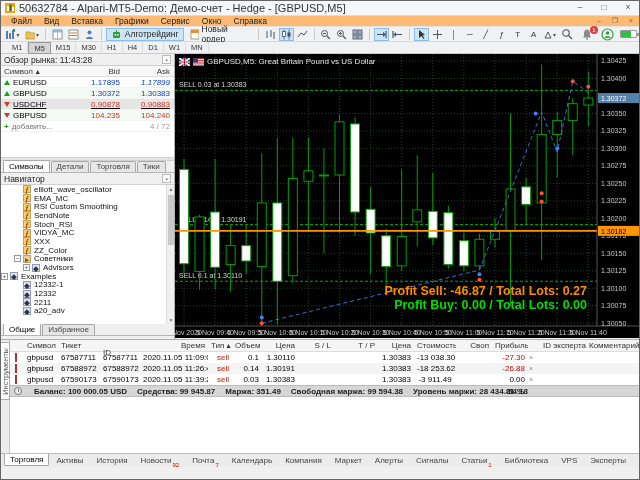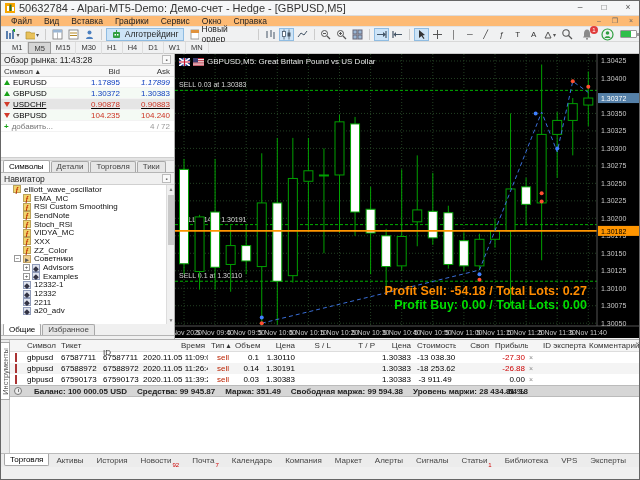--- a/index.html
+++ b/index.html
@@ -371,21 +371,21 @@
     <div class="phead">
       <span>Навигатор</span>
       <span class="phbtn">▪</span>
     </div>
     <div class="navtree" id="navtree" style="height:139px">
       <div class="vscroll" style="height:139px">
         <span class="varr" style="top:0">▲</span>
         <span class="vthumb" style="top:10px;height:50px"></span>
         <span class="varr" style="bottom:0">▼</span>
       </div>
-    <div class="navitem" style="padding-left: 12px;">
+    <div class="navitem" style="padding-left: 22px;">
           <span class="nicon">ƒ</span>
           <span>elliott_wave_oscillator</span>
         </div>
         <div class="navitem" style="padding-left: 22px;">
           <span class="nicon">ƒ</span>
           <span>EMA_MC</span>
         </div>
         <div class="navitem" style="padding-left: 22px;">
           <span class="nicon">ƒ</span>
           <span>RSI Custom Smoothing</span>
@@ -413,21 +413,21 @@
         <div class="navitem" style="padding-left: 13px;">
           <span class="expander">−</span>
           <span class="nicon fold">▸</span>
           <span>Советники</span>
         </div>
         <div class="navitem" style="padding-left: 22px;">
           <span class="expander">+</span>
           <span class="nicon exp">◆</span>
           <span>Advisors</span>
         </div>
-        <div class="navitem" style="padding-left: 22px;">
+        <div class="navitem" style="">
           <span class="expander">+</span>
           <span class="nicon exp">◆</span>
           <span>Examples</span>
         </div>
         <div class="navitem" style="padding-left: 22px;">
           <span class="nicon exp">◆</span>
           <span>12332-1</span>
         </div>
         <div class="navitem" style="padding-left: 22px;">
           <span class="nicon exp">◆</span>
@@ -607,21 +607,21 @@
           <text x="226.70000000000002" y="281" fill="#c8c8c8" font-size="7" text-anchor="middle" font-family="Liberation Sans, sans-serif">5 Nov 10:40</text>
           <text x="257.8" y="281" fill="#c8c8c8" font-size="7" text-anchor="middle" font-family="Liberation Sans, sans-serif">5 Nov 10:50</text>
           <text x="288.90000000000003" y="281" fill="#c8c8c8" font-size="7" text-anchor="middle" font-family="Liberation Sans, sans-serif">5 Nov 11:00</text>
           <text x="320" y="281" fill="#c8c8c8" font-size="7" text-anchor="middle" font-family="Liberation Sans, sans-serif">5 Nov 11:10</text>
           <text x="351.1" y="281" fill="#c8c8c8" font-size="7" text-anchor="middle" font-family="Liberation Sans, sans-serif">5 Nov 11:20</text>
           <text x="382.20000000000005" y="281" fill="#c8c8c8" font-size="7" text-anchor="middle" font-family="Liberation Sans, sans-serif">5 Nov 11:30</text>
           <text x="413.3" y="281" fill="#c8c8c8" font-size="7" text-anchor="middle" font-family="Liberation Sans, sans-serif">5 Nov 11:40</text>
         </svg>
       </div>
     <div class="profitbox">
-      <div id="profitsell" style="color: rgb(255, 140, 0);">Profit Sell: -54.18 / Total Lots: 0.27</div>
+      <div id="profitsell" style="color: rgb(255, 140, 0);">Profit Sell: -46.87 / Total Lots: 0.27</div>
       <div id="profitbuy" style="color: rgb(0, 221, 0);">Profit Buy: 0.00 / Total Lots: 0.00</div>
     </div>
   </div>
 
   <div class="toolbox">
     <div class="vstrip">
       <div class="vtab">
           <span>Инструменты</span>
         </div>
     </div>

